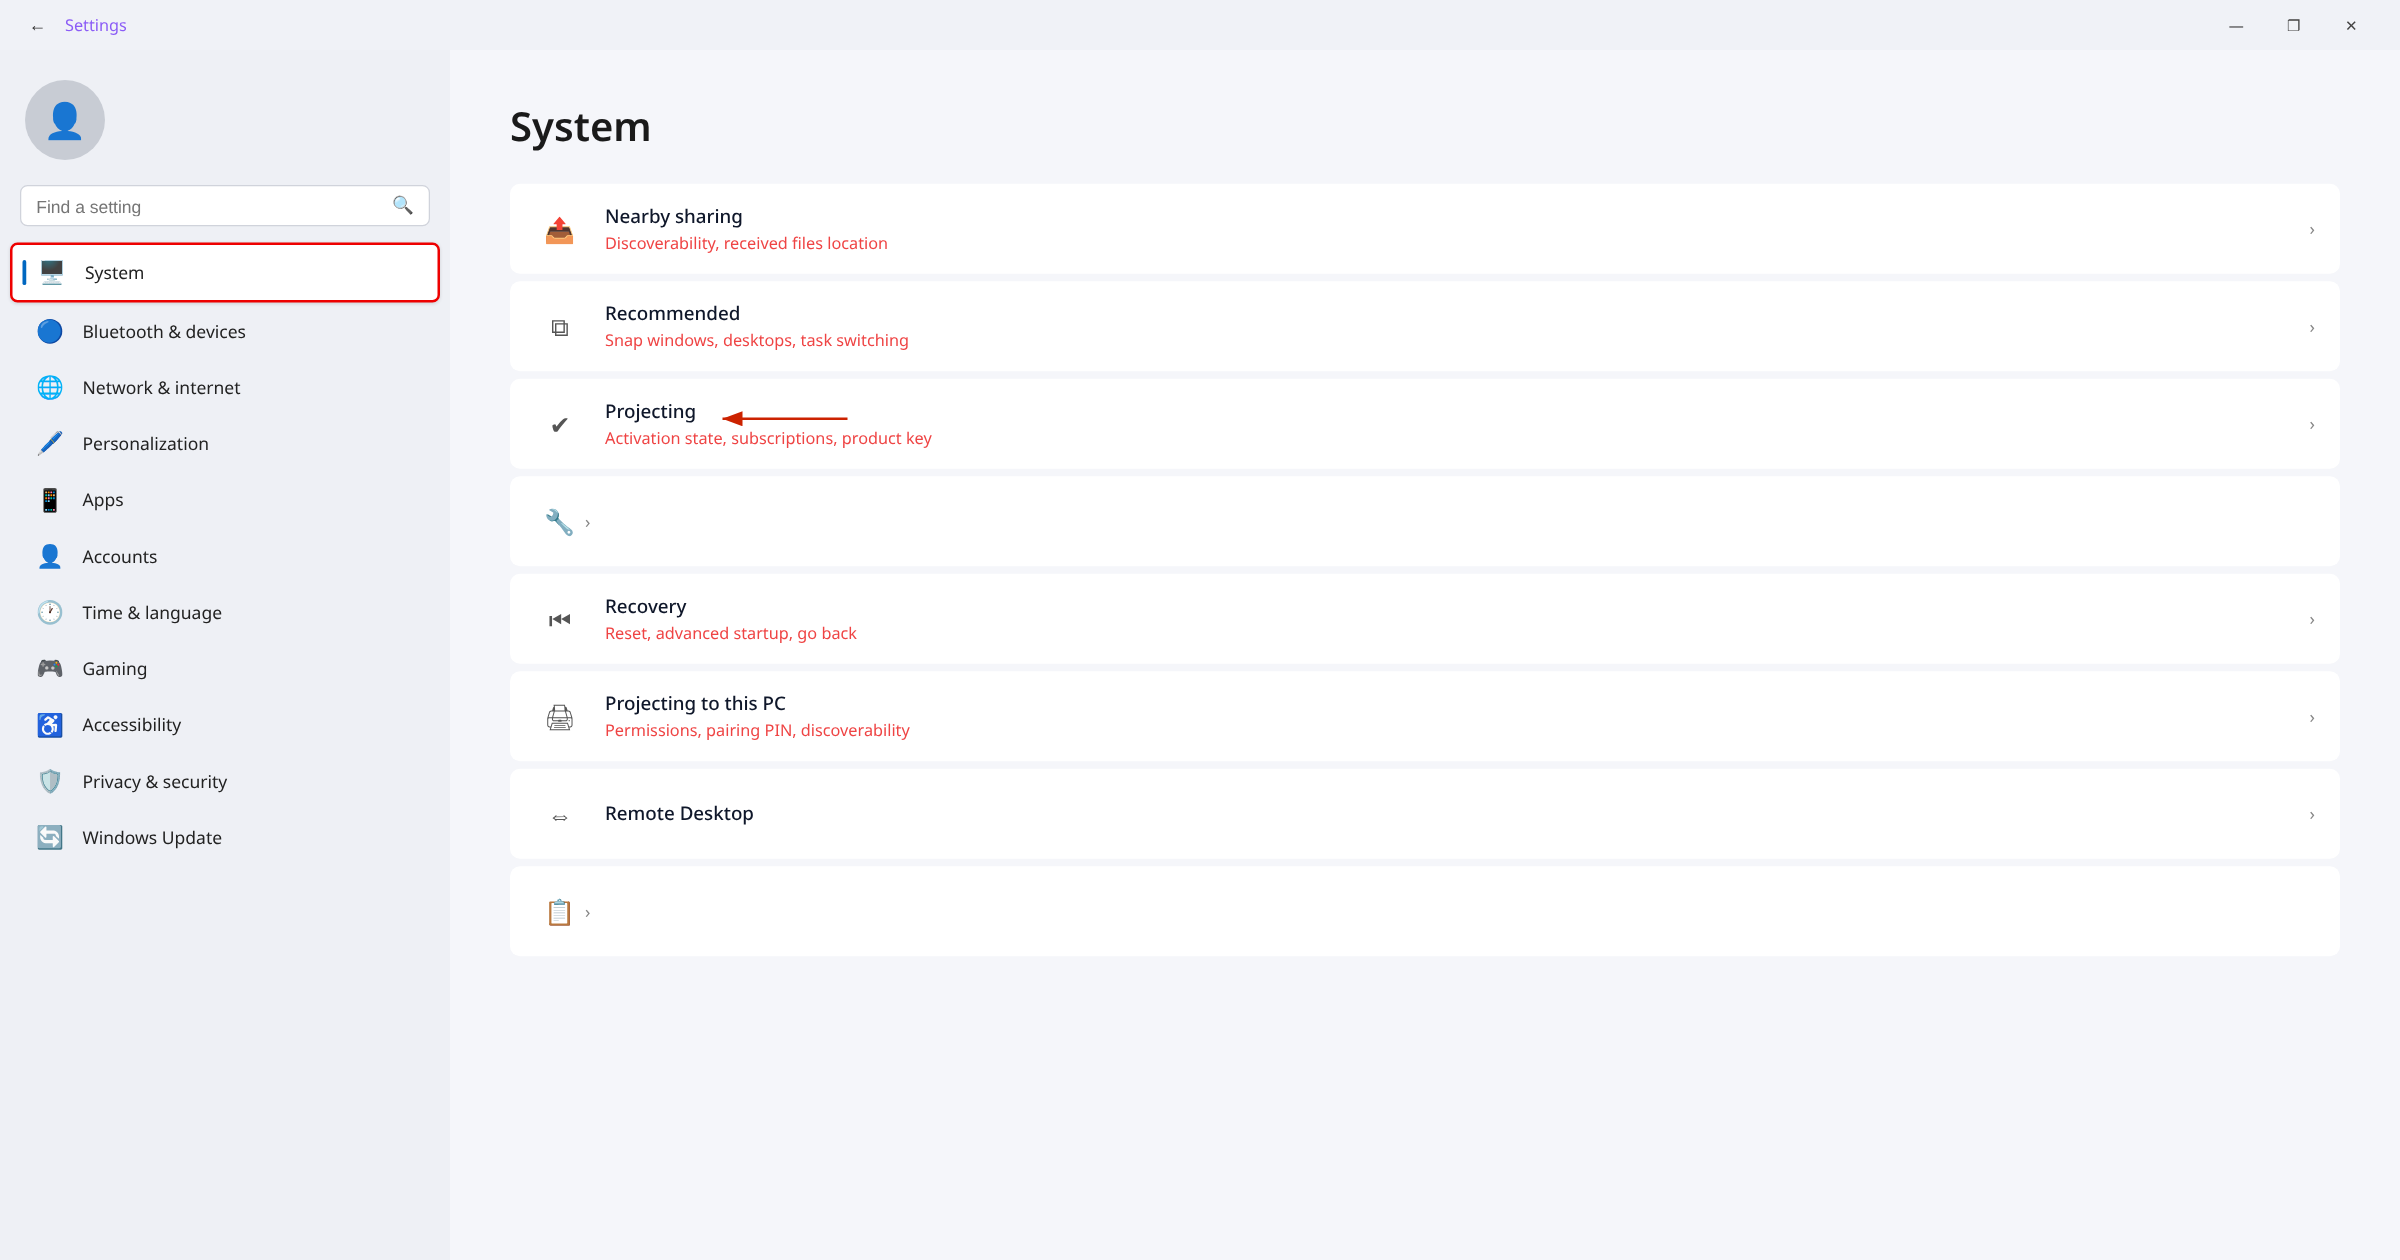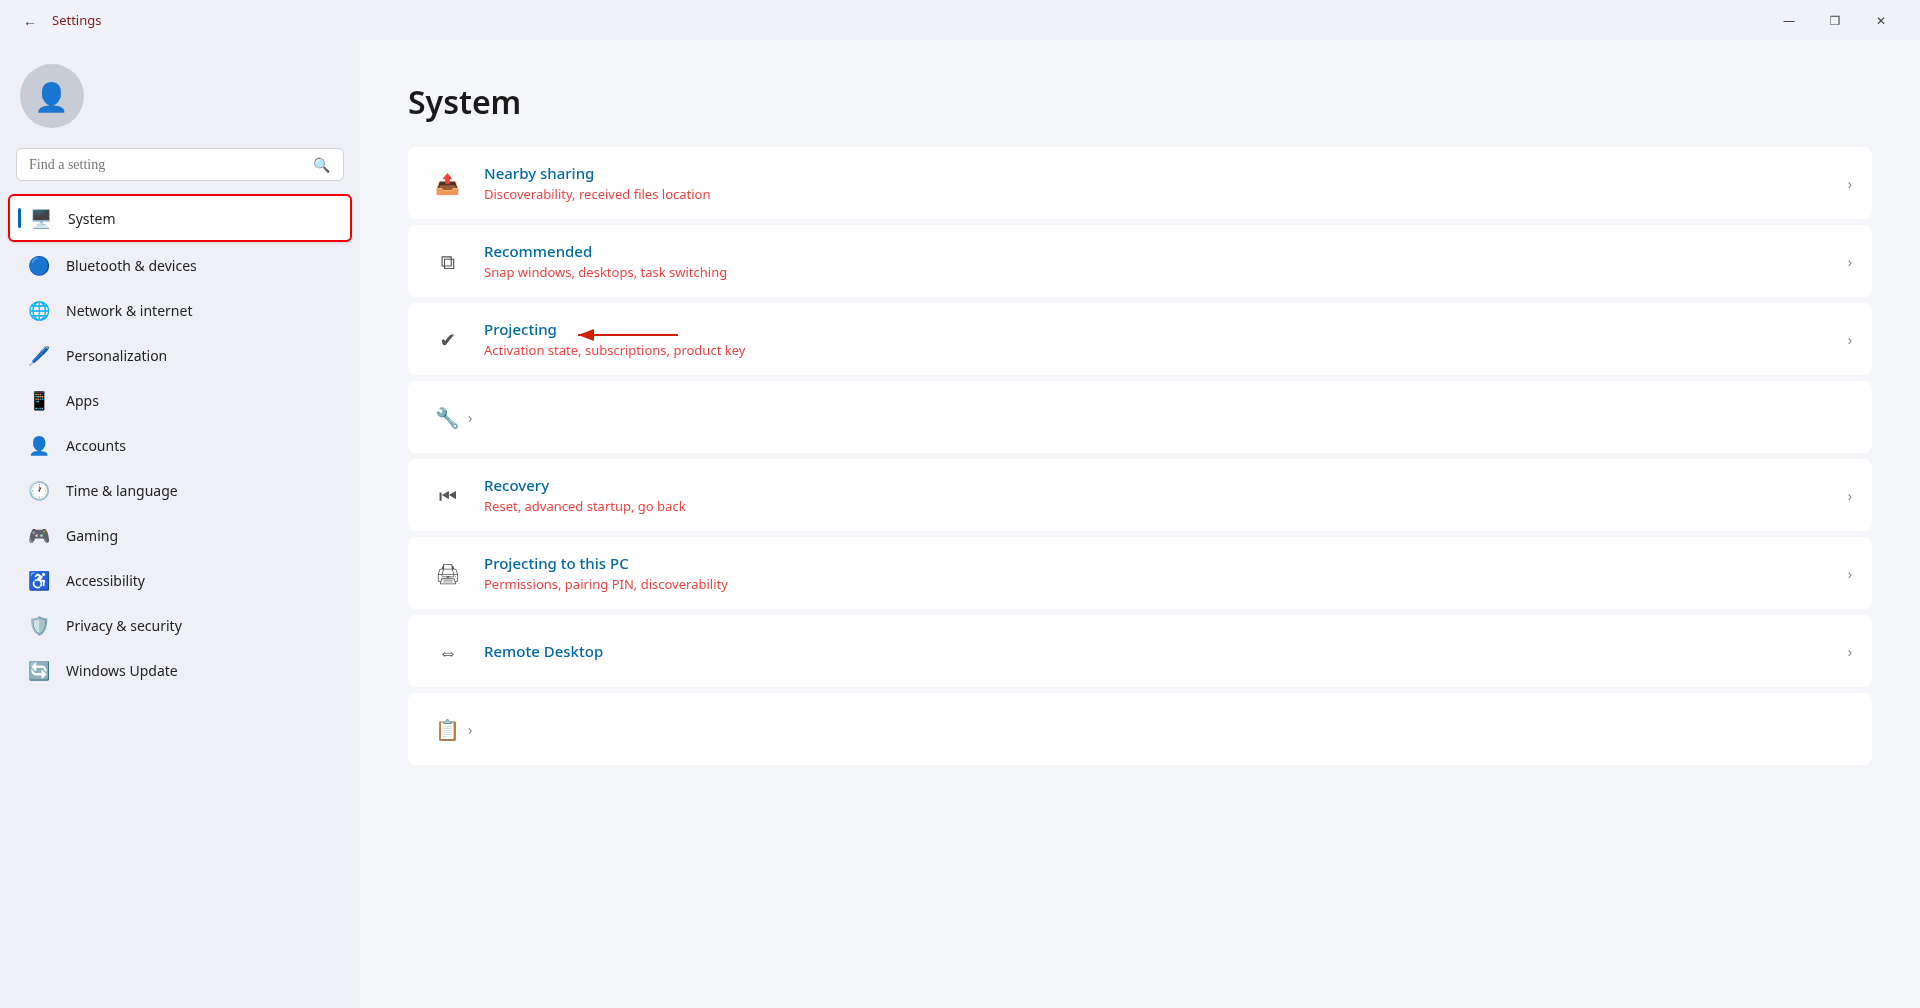--- a/index.html
+++ b/index.html
@@ -25,21 +25,21 @@
     .titlebar-back {
       width: 28px; height: 28px;
       border-radius: 50%;
       display: flex; align-items: center; justify-content: center;
       cursor: pointer;
       color: #333;
       font-size: 14px;
     }
     .titlebar-title {
       font-size: 13px;
-      color: #7f1d1d;
+      color: #8b5cf6;
       margin-left: 8px;
     }
     .titlebar-controls {
       margin-left: auto;
       display: flex;
       gap: 0;
     }
     .titlebar-btn {
       width: 46px; height: 40px;
       display: flex; align-items: center; justify-content: center;
@@ -89,21 +89,21 @@
       padding: 6px 12px;
       gap: 8px;
     }
     .search-box input {
       border: none;
       outline: none;
       font-size: 14px;
       color: #444;
       background: transparent;
       flex: 1;
-      font-family: Liberation Serif, serif;
+      font-family: Liberation Sans, sans-serif;
     }
     .search-icon { color: #666; font-size: 14px; }
 
     .nav-item {
       display: flex;
       align-items: center;
       padding: 10px 20px;
       cursor: pointer;
       border-radius: 6px;
       margin: 1px 8px;
@@ -173,21 +173,21 @@
       color: #555;
       flex-shrink: 0;
     }
     .card-text {
       flex: 1;
       margin-left: 16px;
     }
     .card-title {
       font-size: 15px;
       font-weight: 500;
-      color: #0369a1;
+      color: #0f172a;
     }
     .card-subtitle {
       font-size: 13px;
       color: #ef4444;
       margin-top: 2px;
     }
     .card-chevron {
       color: #888;
       font-size: 14px;
     }

